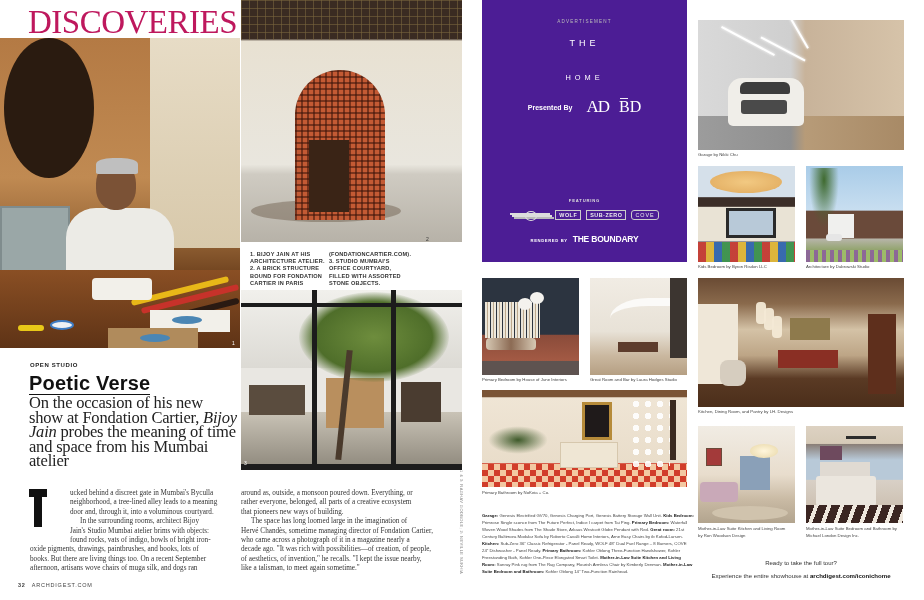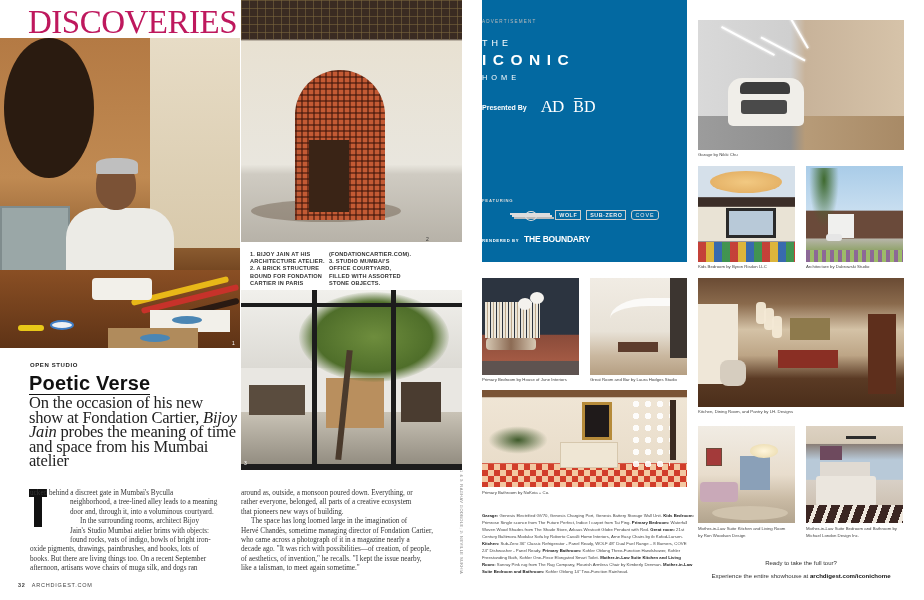--- a/index.html
+++ b/index.html
@@ -73,21 +73,21 @@
   .body-text { font-family:"Liberation Serif", serif; font-size:7.2px; line-height:9.4px; color:#333; }
   .body-col1 { left: 30px; top: 489px; width: 210px; }
   .body-col1 .line { display:block; white-space:nowrap; }
   .body-col2 { left: 241px; top: 489px; width: 215px; }
   .body-col2 .line { display:block; white-space:nowrap; }
 
   .folio { left: 18px; top: 582px; font-family:"Liberation Sans", sans-serif; font-size:5.5px; color:#444; letter-spacing:.8px; }
   .folio b { margin-right: 6px; }
 
   
-  .ad-panel { left: 482px; top: 0; width: 205px; height: 262px; background:#0369a1; color:#fff; font-family:"Liberation Sans", sans-serif; }
+  .ad-panel { left: 482px; top: 0; width: 205px; height: 262px; background:#4c1d95; color:#fff; font-family:"Liberation Sans", sans-serif; text-align:center; }
   .ad-panel .advert { position:absolute; left:0; width:100%; top:19px; font-size:4.6px; letter-spacing:1.2px; color:#bbb; }
   .ad-panel .the { position:absolute; left:0; width:100%; top:38px; font-size:9px; letter-spacing:4px; }
   .ad-panel .iconic { position:absolute; left:0; width:100%; top:51px; font-size:15.5px; letter-spacing:6.5px; font-weight:bold; }
   .ad-panel .home { position:absolute; left:0; width:100%; top:73px; font-size:7.4px; letter-spacing:4px; }
   .ad-panel .presented { position:absolute; left:0; width:100%; top:97px; font-size:7px; font-weight:bold; }
   .ad-panel .presented .lbl { vertical-align: middle; }
   .ad-panel .logo-ad { display:inline-block; vertical-align:middle; margin-left:12px; font-family:"Liberation Serif", serif; font-size:17px; font-weight:normal; letter-spacing:-1px; }
   .ad-panel .logo-bd { display:inline-block; vertical-align:middle; margin-left:8px; font-family:"Liberation Serif", serif; font-size:16px; font-weight:normal; }
   .ad-panel .pitch { position:absolute; left:20px; width:165px; top:130px; font-size:8.1px; line-height:9.4px; font-weight:bold; font-style:italic; }
   .ad-panel .featuring { position:absolute; left:0; width:100%; top:198px; font-size:4.2px; letter-spacing:.8px; font-weight:bold; color:#ddd; }
@@ -242,21 +242,21 @@
 <div class="abs dek">
   <span>On the occasion of his new show at Fondation Cartier, </span><i>Bijoy Jain</i><span> probes the meaning of time and space from his Mumbai atelier</span>
 </div>
 
 <div class="abs dropcap">
   <div class="bar"></div>
   <div class="stem"></div>
 </div>
 
 <div class="abs body-text body-col1">
-  <span class="line" style="">ucked behind a discreet gate in Mumbai's Byculla</span>
+  <span class="line" style="padding-left:40px;">ucked behind a discreet gate in Mumbai's Byculla</span>
   <span class="line" style="padding-left:40px;">neighborhood, a tree-lined alley leads to a meaning</span>
   <span class="line" style="padding-left:40px;">door and, through it, into a voluminous courtyard.</span>
   <span class="line" style="padding-left:50px;">In the surrounding rooms, architect Bijoy</span>
   <span class="line" style="padding-left:40px;">Jain's Studio Mumbai atelier brims with objects:</span>
   <span class="line" style="padding-left:40px;">found rocks, vats of indigo, bowls of bright iron-</span>
   <span class="line">oxide pigments, drawings, paintbrushes, and books, lots of</span>
   <span class="line">books. But there are living things too. On a recent September</span>
   <span class="line">afternoon, artisans wove chairs of muga silk, and dogs ran</span>
 </div>
 
@@ -272,21 +272,20 @@
   <span class="line">like a talisman, to meet again sometime."</span>
 </div>
 
 <div class="abs folio">
   <b>32</b><span>ARCHDIGEST.COM</span>
 </div>
 
 <div class="abs ad-panel">
   <div class="advert">ADVERTISEMENT</div>
   <div class="the">THE</div>
-  <div class="iconic">ICONIC</div>
   <div class="home">HOME</div>
   <div class="presented">
     <span class="lbl">Presented By</span>
     <span class="logo-ad">AD</span>
     <span class="logo-bd">B̅D</span>
   </div>
   <div class="featuring">FEATURING</div>
   <div class="brands">
     <span class="wing"></span>
     <span class="brand">WOLF</span>

